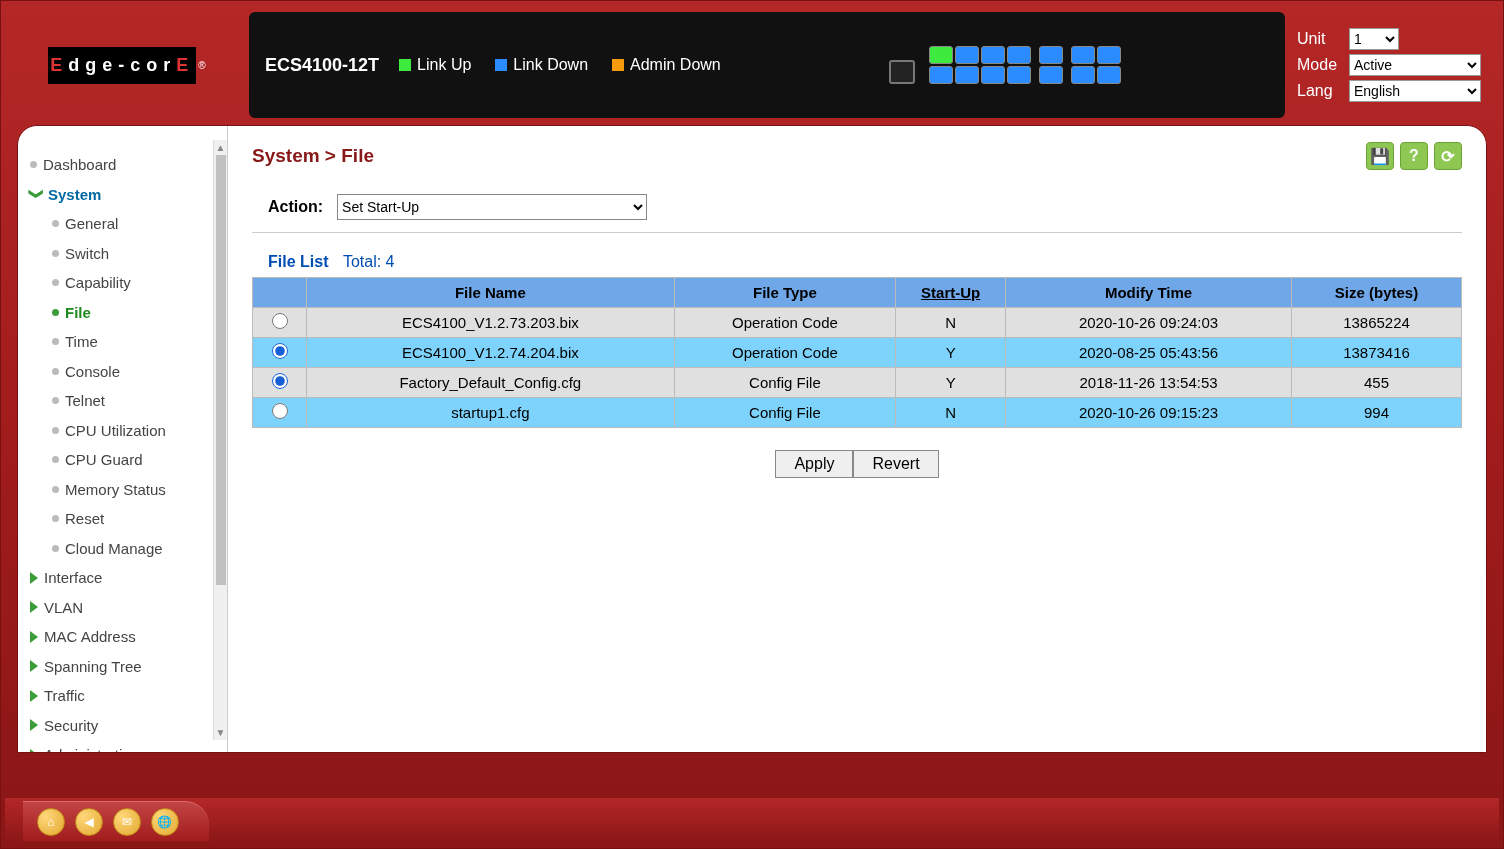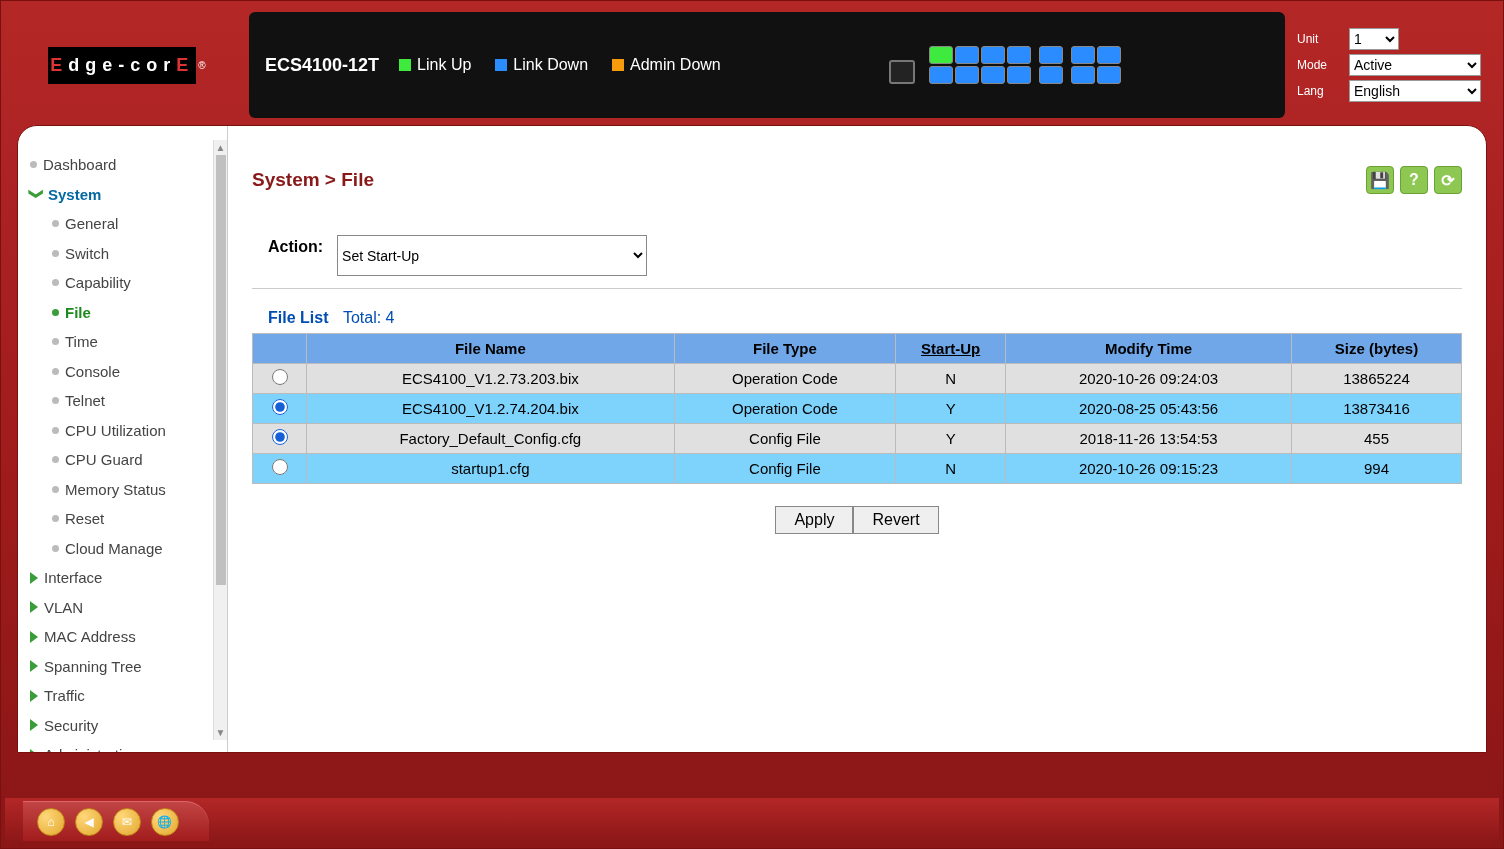--- a/index.html
+++ b/index.html
@@ -71,21 +71,21 @@
 .port-group { display:flex; flex-direction:column; gap:2px;}
 .right-controls {
   width: 190px;
   color: #fff;
   display: flex;
   flex-direction: column;
   gap: 4px;
   padding-right: 6px;
 }
 .right-controls .row { display: flex; align-items: center; gap: 8px; }
-.right-controls label { width: 44px; font-size: 12px; }
+.right-controls label { width: 44px; font-size: 16px; }
 .right-controls select {
   flex: 1; font-size: 14px; height: 22px; border: 1px solid #999; background:#fff;
 }
 .main-white {
   background: #fff;
   border-radius: 20px 20px 0 0;
   margin: 0 12px;
   height: 628px;
   border: 1px solid #7a0f0f;
   display: flex;
@@ -112,30 +112,30 @@
   background: #f0f0f0; border-left:1px solid #ddd;
   display:flex; flex-direction:column; align-items:center; justify-content:space-between;
 }
 .scroll-arrow { font-size:10px; color:#888; padding:2px 0;}
 .scroll-thumb { background:#c0c0c0; width:10px; flex:0 0 auto;}
 .content {
   flex: 1;
   padding: 16px 24px 0 24px;
   overflow: auto;
 }
-.breadcrumb { color: #891919; font-weight: bold; font-size: 19px; margin-bottom: 14px; display:flex; justify-content:space-between; align-items:center;margin-top:24px;}
+.breadcrumb { color: #891919; font-weight: bold; font-size: 19px; margin-bottom: 14px; display:flex; justify-content:space-between; align-items:center;}
 .bc-icons { display:flex; gap:6px;}
 .bc-btn { width:28px; height:28px; background:#8fc753; border:1px solid #6aa233; border-radius:4px; display:flex; align-items:center; justify-content:center; color:#fff; font-size:16px; cursor:pointer;}
 .action-row {
   padding: 10px 8px 12px 16px;
   border-bottom: 1px solid #ccc;
   display: flex; align-items: center; gap: 14px;
 }
 .action-row label { font-weight: bold; font-size: 16px; }
-.action-row select { width: 310px; height: 41px; font-size: 14px; border:1px solid #888; background:#fff;margin-top:17px;}
+.action-row select { width: 310px; height: 26px; font-size: 14px; border:1px solid #888; background:#fff;}
 .file-list-header { padding: 20px 0 6px 16px; font-size: 16px; }
 .file-list-header .lbl { color: #004db3; font-weight: bold; }
 .file-list-header .total { color: #004db3; margin-left: 10px; font-weight:normal;}
 table.file-table {
   width: 100%;
   border-collapse: collapse;
   font-size: 15px;
 }
 table.file-table th {
   background: #6fa7e8;

